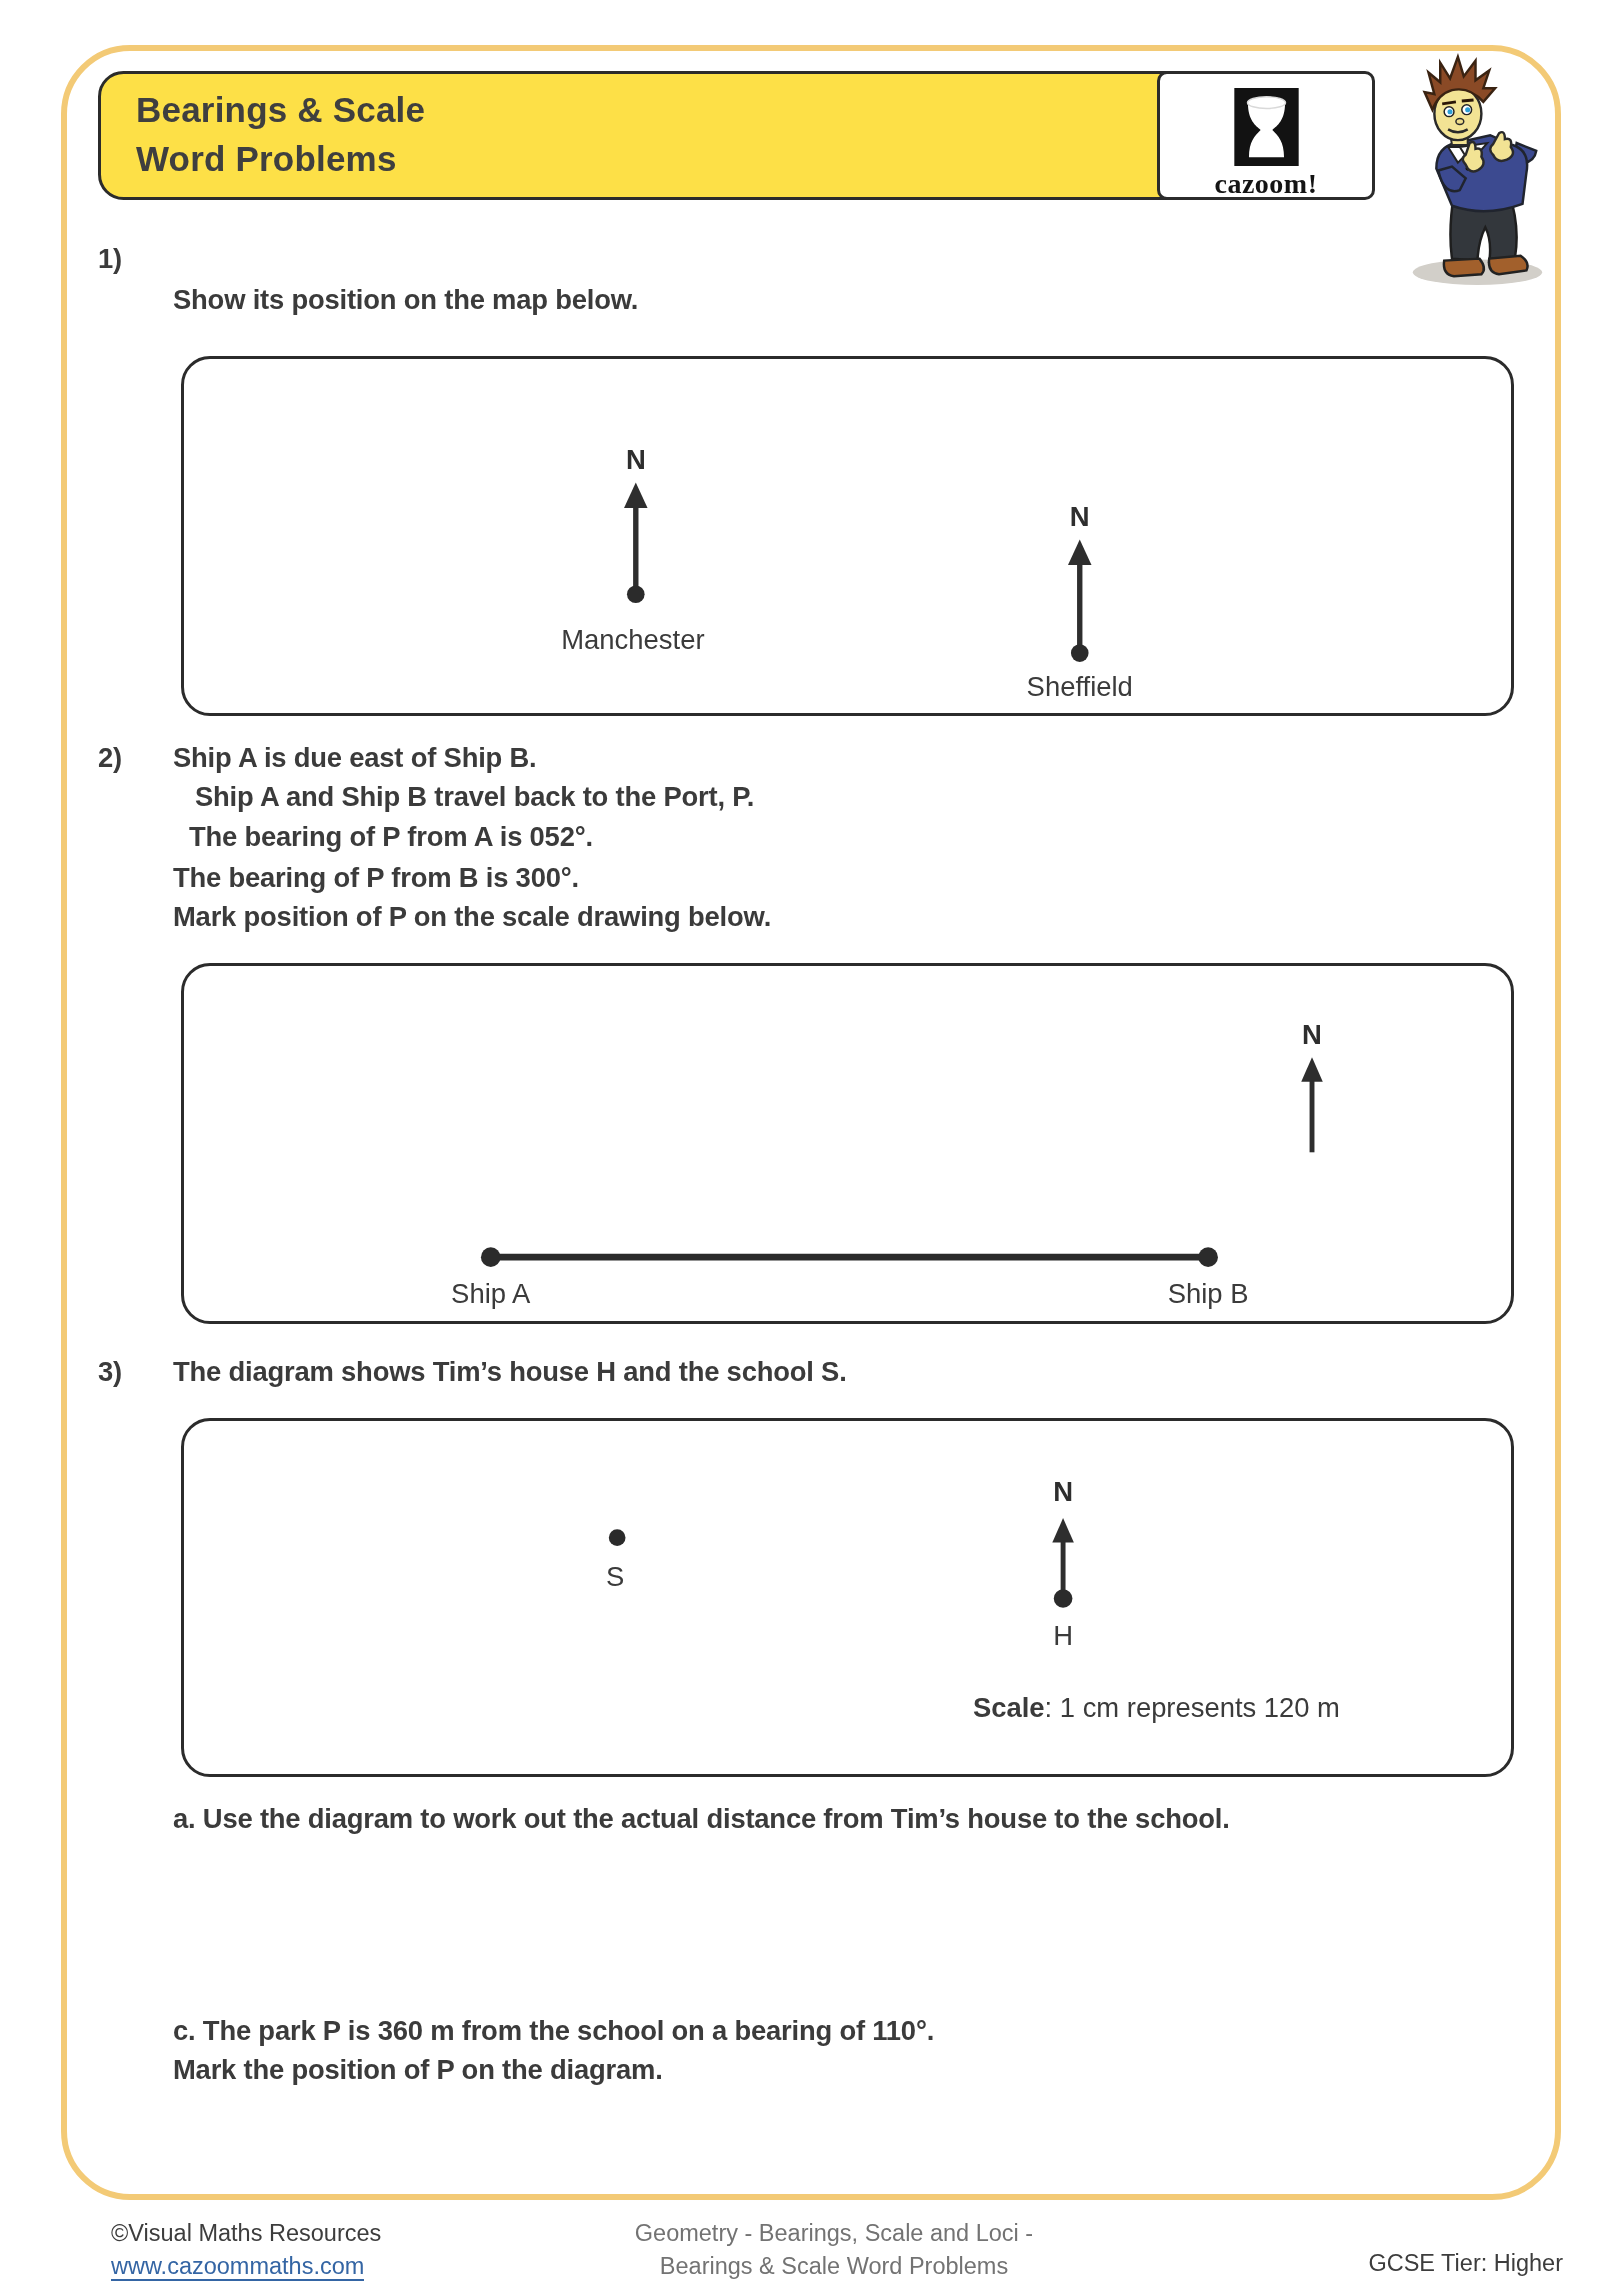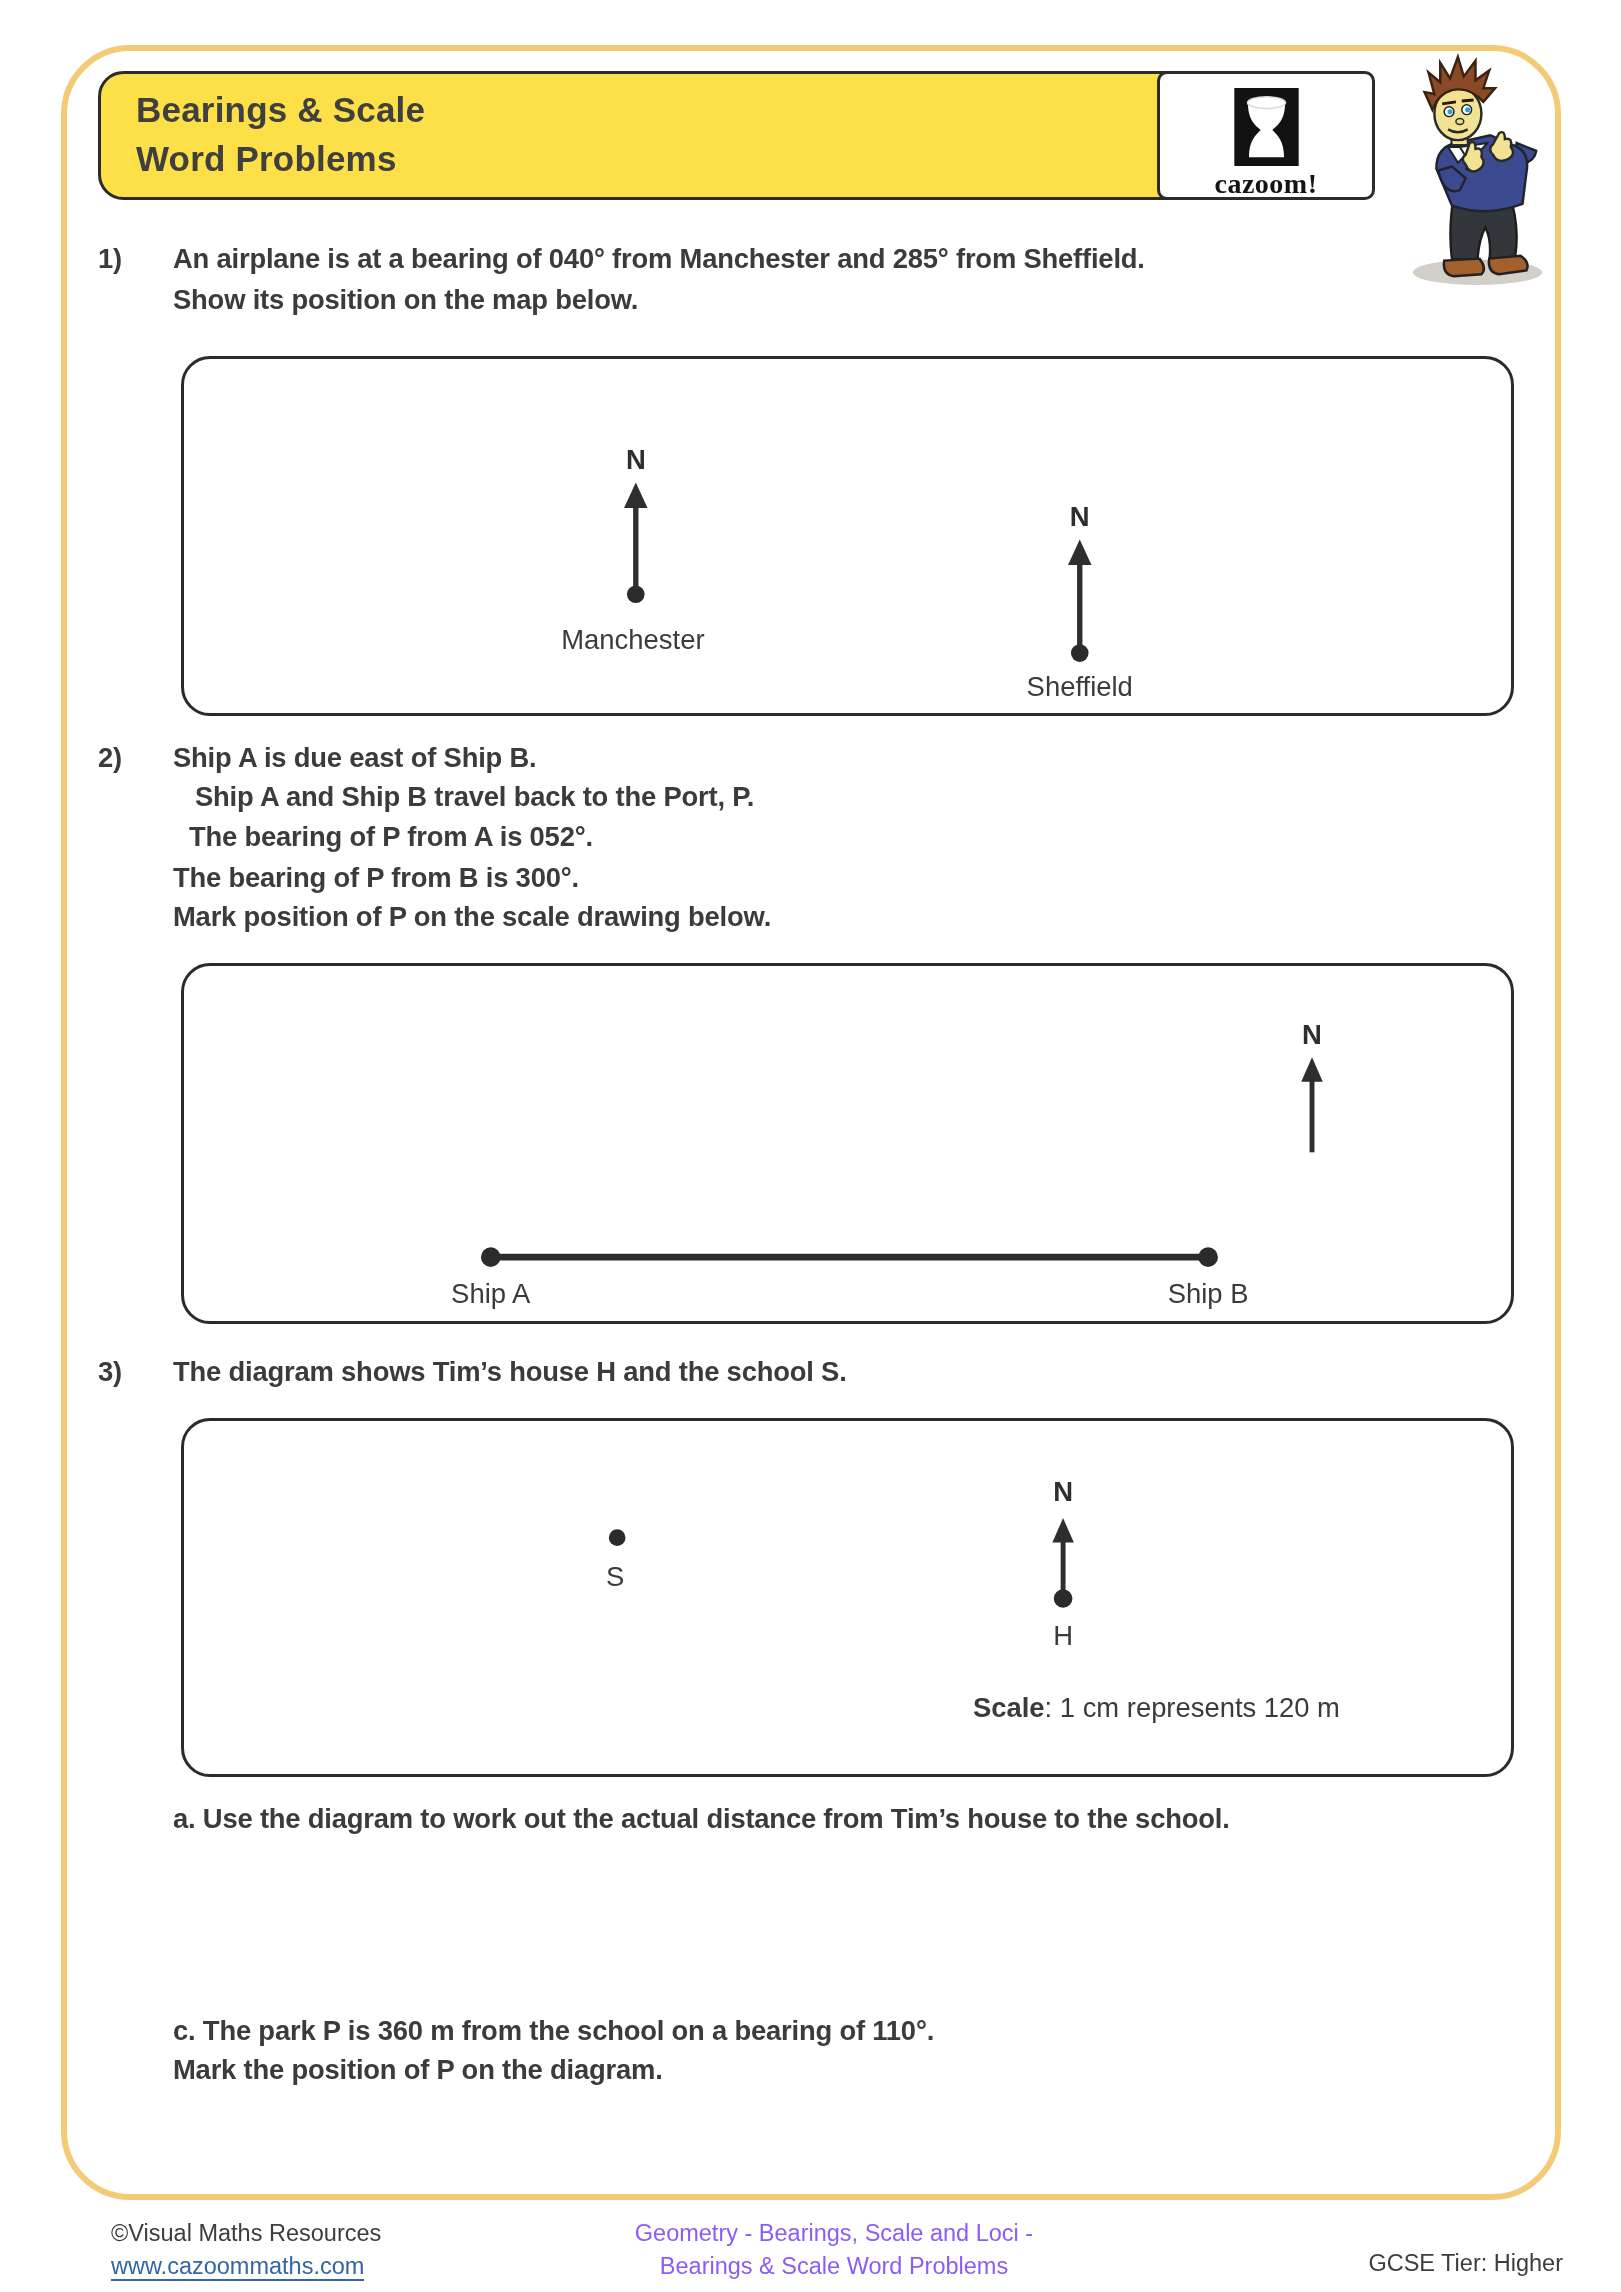--- a/index.html
+++ b/index.html
@@ -45,21 +45,21 @@
   }
   .diagram-box svg { position:absolute; left:0; top:0; }
   .svg-label { font-family:"Liberation Sans", sans-serif; font-size:28px; font-weight:400; fill:#3b3b3b; }
   .svg-north { font-family:"Liberation Sans", sans-serif; font-size:28px; font-weight:700; fill:#2e2e2e; }
 
   .scale-line { position:absolute; left:973px; top:1692px; font-size:27.4px; white-space:nowrap; color:#3b3b3b; }
   .scale-line .b { font-weight:700; }
 
   .footer-left { position:absolute; left:63px; top:2217px; font-size:23.5px; font-weight:400; color:#3d3d3d; line-height:33px;margin-left:48px; }
   .footer-link { color:#3465a4; text-decoration:none; border-bottom:2px solid #3465a4; cursor:pointer; }
-  .footer-center { position:absolute; left:442px; top:2217px; width:784px; text-align:center; font-size:23.5px; font-weight:400; color:#8b5cf6; line-height:33px; }
+  .footer-center { position:absolute; left:442px; top:2217px; width:784px; text-align:center; font-size:23.5px; font-weight:400; color:#737373; line-height:33px; }
   .footer-right { position:absolute; left:1269px; top:2250px; width:294px; text-align:right; font-size:23.5px; font-weight:400; color:#3d3d3d; }
 </style>
 </head>
 <body>
 
 <div class="page">
 
   <div class="yellow-frame"></div>
 
   <div class="header-box">
@@ -111,21 +111,20 @@
     <ellipse cx="64" cy="74" rx="4" ry="3" fill="#eddc8a" stroke="#2a2a2a" stroke-width="1.5"></ellipse>
     <path d="M52,82 Q62,88 72,82" fill="none" stroke="#2a2a2a" stroke-width="2.5"></path>
 
     <path d="M42,124 Q48,150 64,144 L70,132 L56,120 Z" fill="#3c4a90" stroke="#20242e" stroke-width="2.5"></path>
 
     <path d="M70,118 Q64,112 70,108 L74,96 Q80,92 80,102 Q88,100 86,110 Q92,118 82,124 Q74,128 70,118 Z" fill="#f2e394" stroke="#2a2a2a" stroke-width="2.5"></path>
     <path d="M98,108 Q92,102 98,97 L104,86 Q110,82 110,92 Q118,90 116,100 Q122,108 112,113 Q102,117 98,108 Z" fill="#f2e394" stroke="#2a2a2a" stroke-width="2.5"></path>
   </svg>
 
   <div class="tline" style="left:98px; top:243px;">1)</div>
-  <div class="tline" style="left:173px; top:243px;">An airplane is at a bearing of 040° from Manchester and 285° from Sheffield.</div>
   <div class="tline" style="left:173px; top:284px;">Show its position on the map below.</div>
 
   <div class="diagram-box" style="top:356px; height:360px;">
     <svg width="1325" height="352" viewBox="0 0 1352 359">
       <text x="461" y="112" text-anchor="middle" class="svg-north">N</text>
       <line x1="461" y1="240" x2="461" y2="148" stroke="#2e2e2e" stroke-width="5.5"></line>
       <polygon points="461,126 449,152 473,152" fill="#2e2e2e"></polygon>
       <circle cx="461" cy="240" r="9" fill="#2b2b2b"></circle>
       <text x="458" y="296" text-anchor="middle" class="svg-label">Manchester</text>
 

